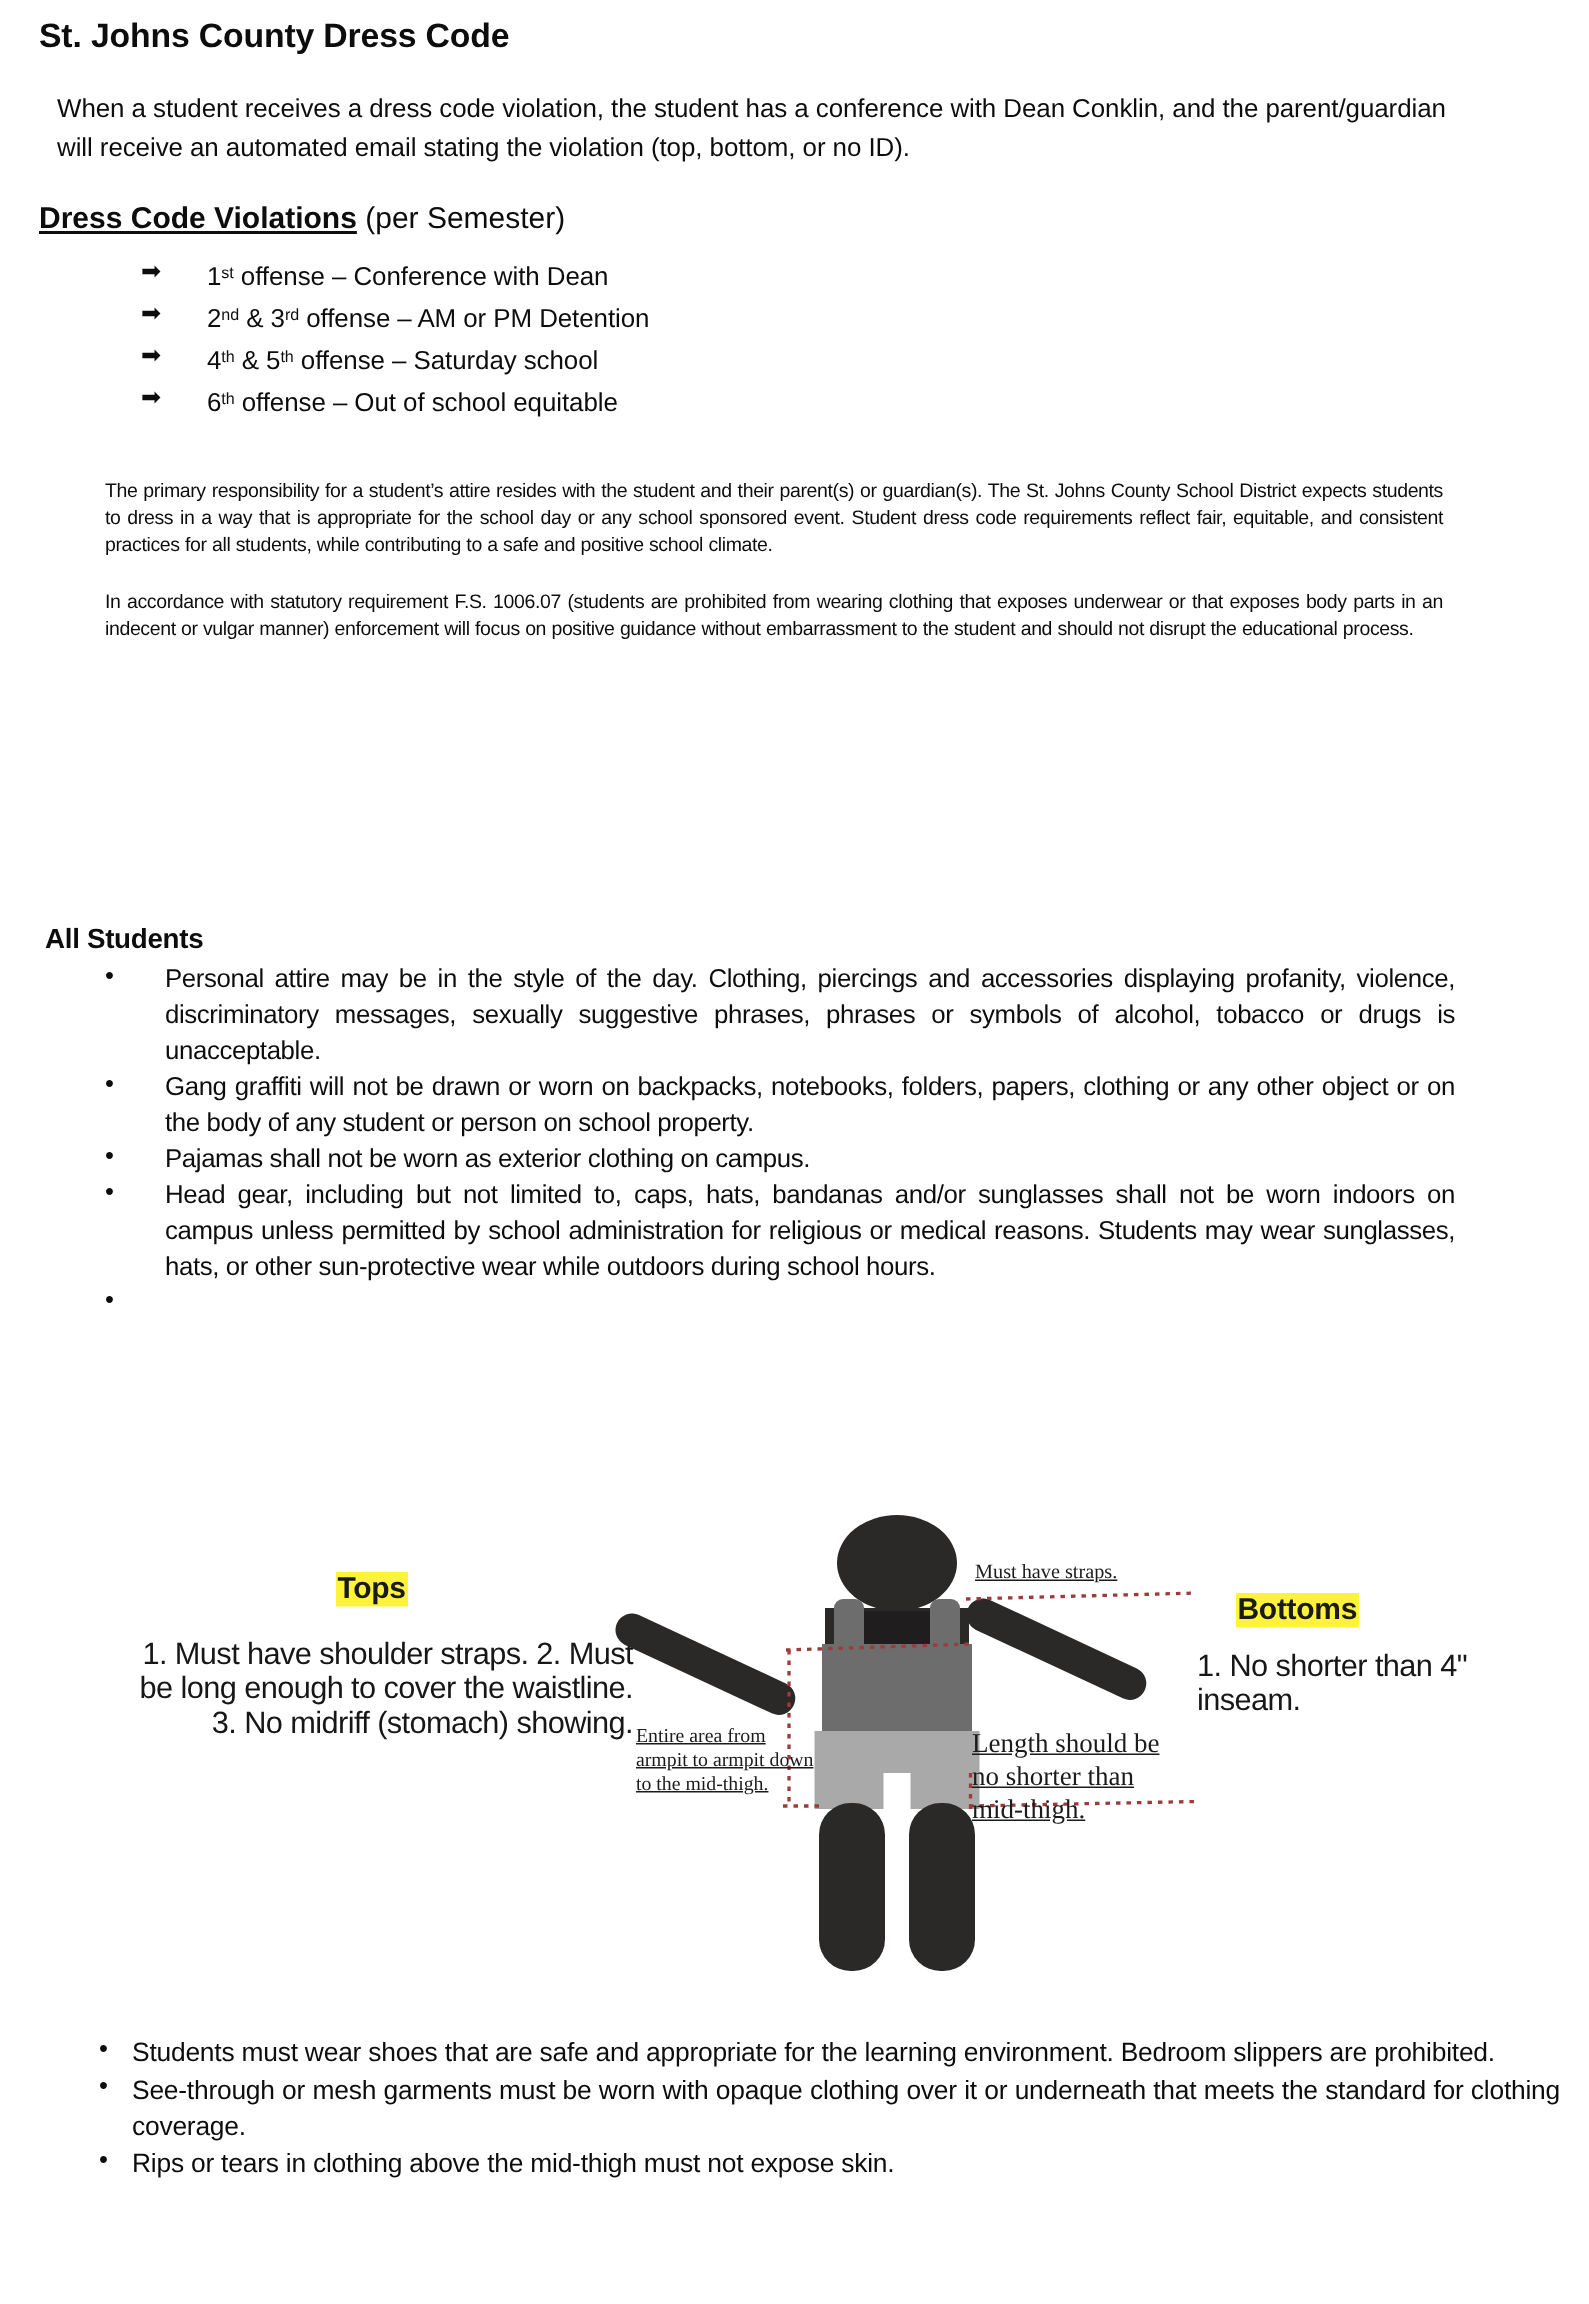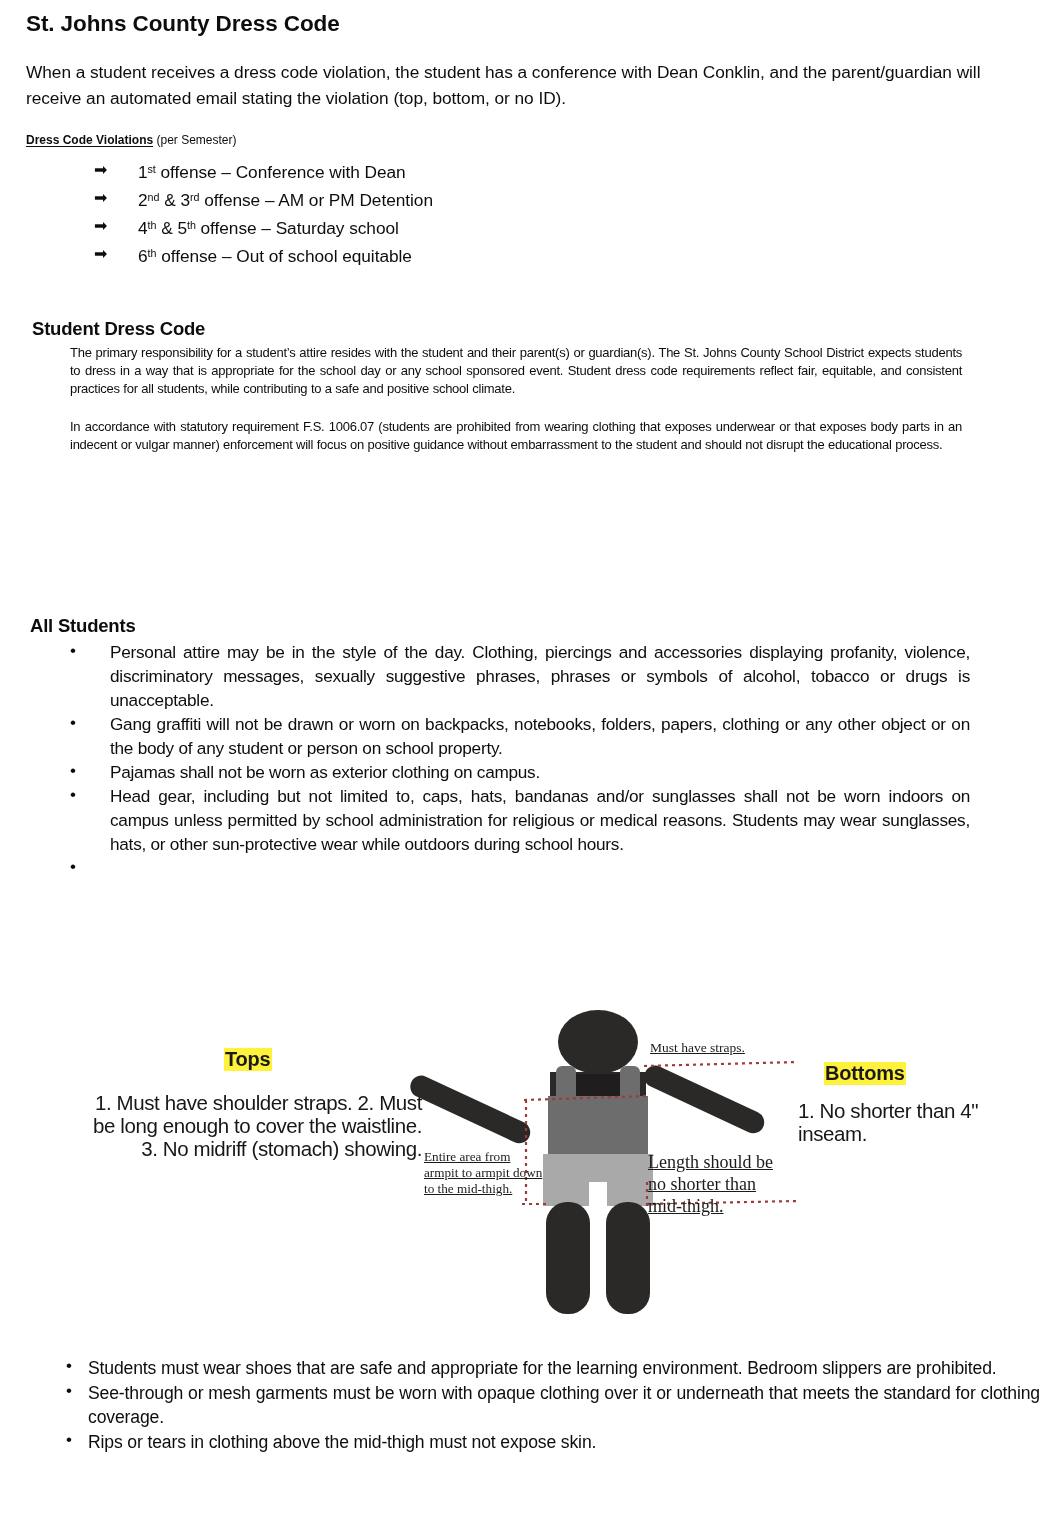--- a/index.html
+++ b/index.html
@@ -34,25 +34,25 @@
   .doc-title {
     font-size: 22.5px;
     font-weight: bold;
     letter-spacing: -0.1px;
     line-height: 1.2;
     margin: 0 0 22px 0;
   }
   .intro-para {
     font-size: 17.3px;
     line-height: 1.52;
-    margin: 0 0 20px 0;
+    margin: 0 0 20px 12px;
     letter-spacing: -0.05px;
   }
   .violations-head {
-    font-size: 12px;
+    font-size: 20px;
     line-height: 1.4;
     margin: 0 0 8px 0;
   }
   .violations-head .u {
     font-weight: bold;
     text-decoration: underline;
     text-underline-offset: 2px;
   }
   .violations-head .plain { font-weight: normal; }
 
@@ -256,21 +256,20 @@
         <span>4</span><sup>th</sup><span> &amp; </span><span>5</span><sup>th</sup><span> offense – Saturday school</span>
       </li>
       <li>
         <span class="arrow">➡</span>
         <span>6</span><sup>th</sup><span> offense – Out of school equitable</span>
       </li>
     </ul>
   </div>
 
   <div class="body-block">
-    <div class="sec-head">Student Dress Code</div>
     <div class="sec-body">
       <p class="just-para">The primary responsibility for a student’s attire resides with the student and their parent(s) or guardian(s). The St. Johns County School District expects students to dress in a way that is appropriate for the school day or any school sponsored event. Student dress code requirements reflect fair, equitable, and consistent practices for all students, while contributing to a safe and positive school climate.</p>
       <p class="just-para">In accordance with statutory requirement F.S. 1006.07 (students are prohibited from wearing clothing that exposes underwear or that exposes body parts in an indecent or vulgar manner) enforcement will focus on positive guidance without embarrassment to the student and should not disrupt the educational process.</p>
     </div>
   </div>
 
   <div class="all-students-block">
     <div class="sec-head">All Students</div>
     <ul class="dot-list">
       <li>

